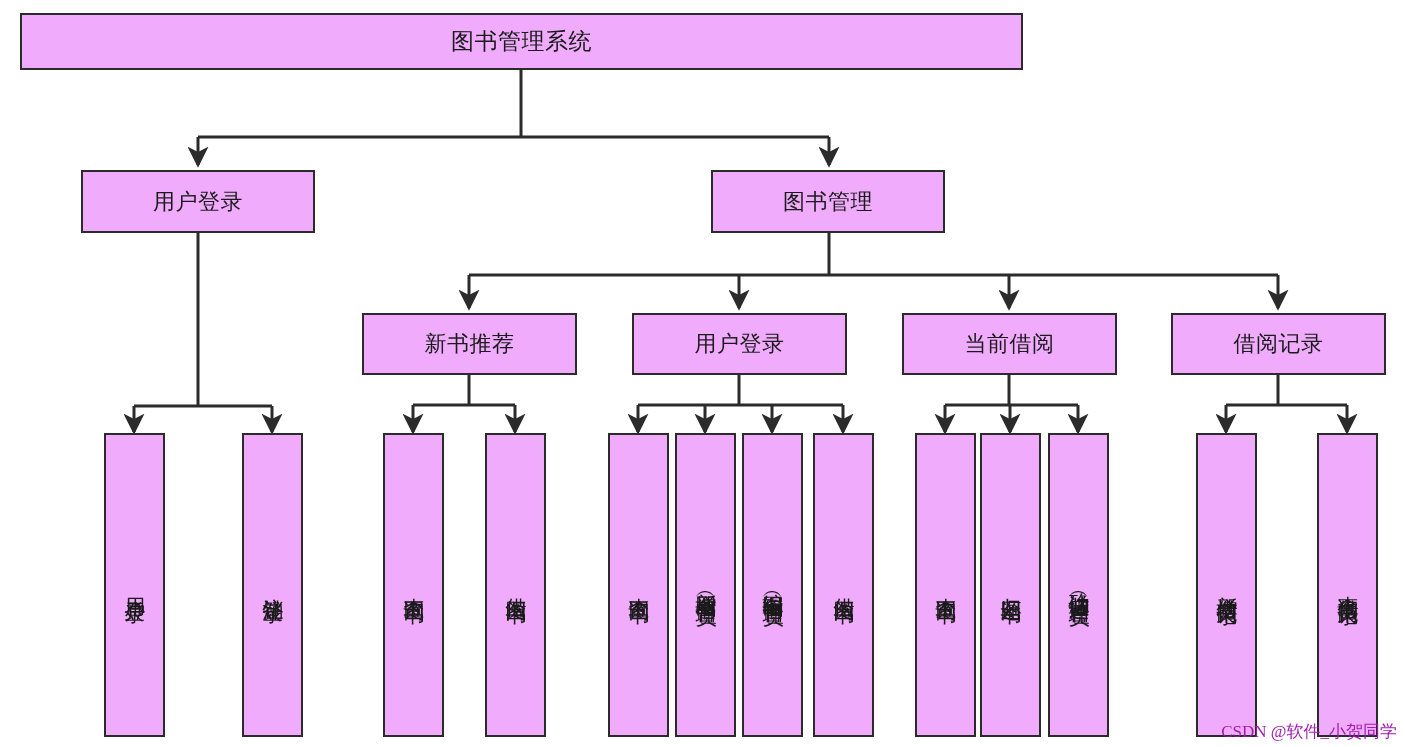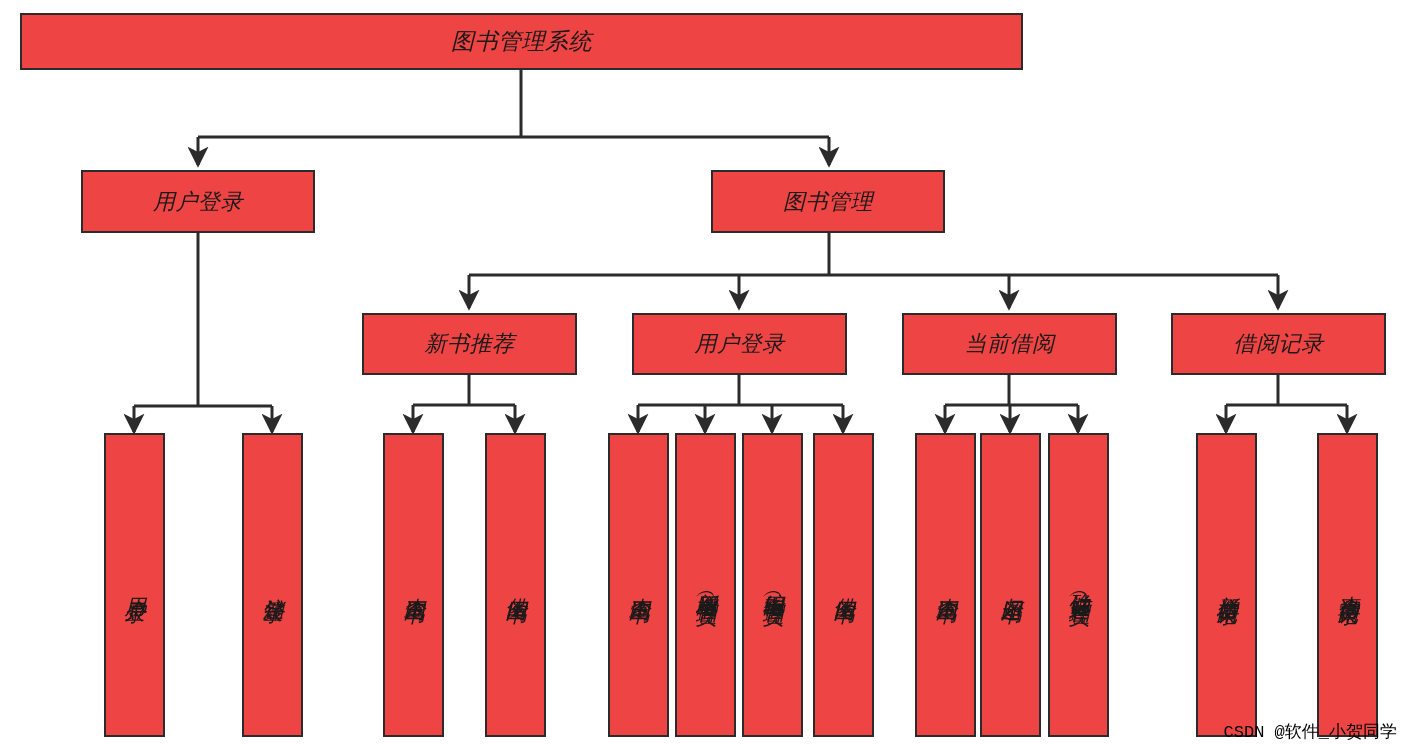--- a/index.html
+++ b/index.html
@@ -22,28 +22,27 @@
     position: absolute;
     left: 0;
     top: 0;
     width: 1405px;
     height: 747px;
   }
   
   .node {
     position: absolute;
     box-sizing: border-box;
-    background: #ef4444;
+    background: #f0abfc;
     border: 2.5px solid #2b2b2b;
     display: flex;
     align-items: center;
     justify-content: center;
     color: #1a1a1a;
     z-index: 3;
-    font-style: italic;
   }
   .node-label {
     font-family: "DejaVu Sans", "Liberation Sans", sans-serif;
     line-height: 1.18;
     letter-spacing: 0.5px;
     white-space: nowrap;
   }
   
   .node.horiz .node-label {
     font-size: 22px;
@@ -65,23 +64,23 @@
     letter-spacing: 2px;
     line-height: 1;
     max-height: 100%;
   }
   
   #watermark {
     position: absolute;
     right: 8px;
     bottom: 4px;
     font-size: 17px;
-    color: #000000;
+    color: #a21caf;
     z-index: 9;
-    font-family: Liberation Mono, monospace;
+    font-family: Liberation Serif, serif;
     white-space: nowrap;
     pointer-events: none;
   }
 </style>
 </head>
 <body>
 
 <div id="diagram-root">
 
   <svg id="diagram-svg" viewBox="0 0 1405 747">

